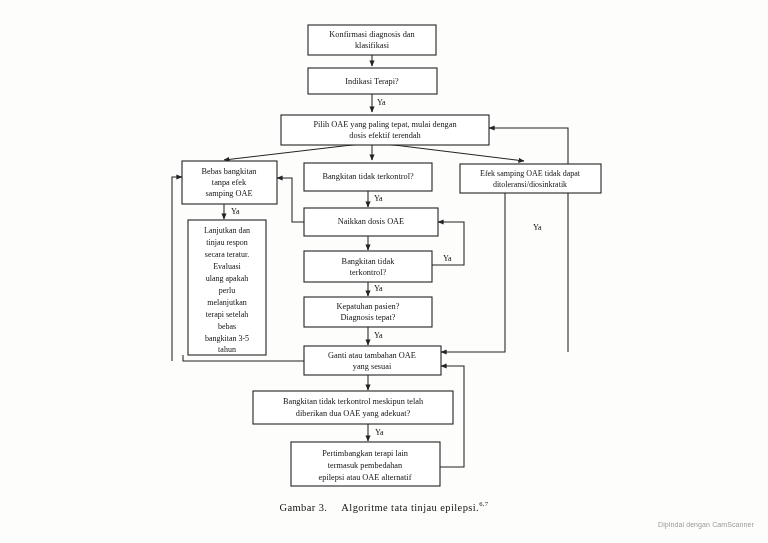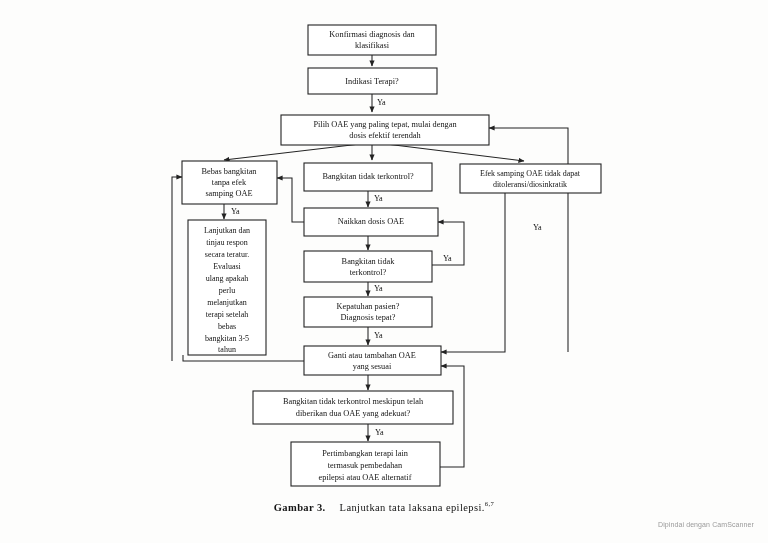--- a/index.html
+++ b/index.html
@@ -61,21 +61,21 @@
     top: 500px;
     width: 768px;
     text-align: center;
     font-family: "Liberation Serif", serif;
     font-size: 10.5px;
     letter-spacing: 0.4px;
     color: #141414;
   }
   .caption .gnum {
     margin-right: 14px;
-    font-weight: 700;
+    font-weight: 400;
     text-align: center;
   }
   .caption sup {
     font-size: 6.6px;
     vertical-align: super;
   }
   .watermark {
     position: absolute;
     right: 14px;
     top: 521px;
@@ -232,18 +232,18 @@
     <g>
       <rect class="node-rect" x="291" y="442" width="149" height="44"></rect>
       <text class="node-text" x="365" y="454">Pertimbangkan terapi lain</text>
       <text class="node-text" x="365" y="466">termasuk pembedahan</text>
       <text class="node-text" x="365" y="478">epilepsi atau OAE alternatif</text>
     </g>
 
   </svg>
 
   <div class="caption">
-    <span class="gnum">Gambar 3.</span><span>Lanjutkan tata laksana epilepsi.</span><sup>6,7</sup>
+    <span class="gnum">Gambar 3.</span><span>Algoritme tata tinjau epilepsi.</span><sup>6,7</sup>
   </div>
 
   <div class="watermark">Dipindai dengan CamScanner</div>
 
 </div>
 
 </body></html>

